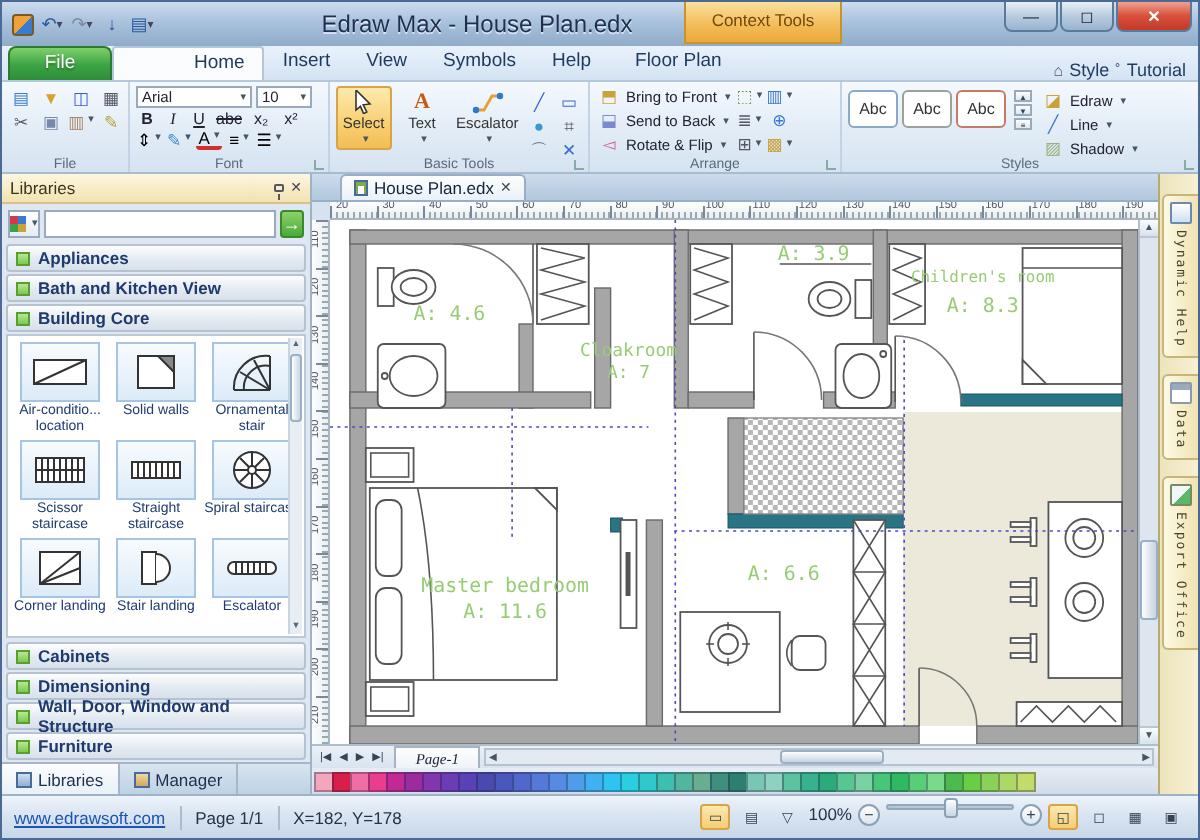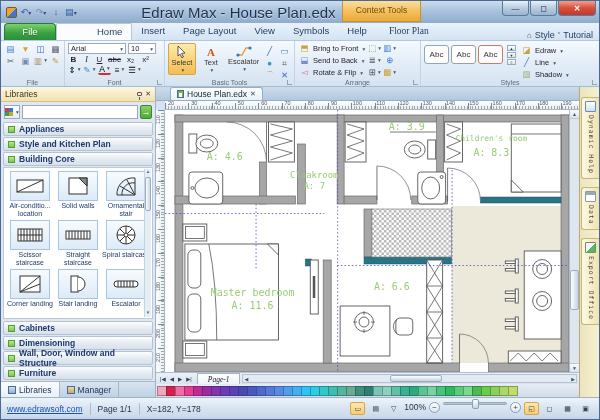--- a/index.html
+++ b/index.html
@@ -6,32 +6,32 @@
   html,body { width:600px; height:420px; overflow:hidden; }
   body { font-family:"Liberation Sans",sans-serif; font-size:10px; background:#fff; user-select:none; }
   .app { width:600px; height:420px; display:flex; flex-direction:column; border:1px solid #4a6a95; background:#d6e2ef; }
 
   
   .titlebar { height:22px; background:linear-gradient(#cddcef,#a9c2dd 45%,#8facc9); position:relative; display:flex; align-items:center; flex:none; }
   .qat { display:flex; align-items:center; gap:1px; padding-left:3px; }
   .qbtn { min-width:14px; height:15px; display:flex; align-items:center; justify-content:center; font-size:9px; color:#2a5aa0; }
   .logo-sq { width:11px; height:11px; background:linear-gradient(135deg,#f0a23a 50%,#3a7ad0 50%); border:1px solid #7a5a20; border-radius:2px; }
   .caret { font-size:6px; color:#446; }
-  .win-title { position:absolute; left:130px; width:215px; text-align:center; font-size:15px; color:#1c3050; text-shadow:0 1px 0 rgba(255,255,255,.6); }
+  .win-title { position:absolute; left:130px; width:215px; text-align:center; font-size:12px; color:#1c3050; text-shadow:0 1px 0 rgba(255,255,255,.6); }
   .context-tab { position:absolute; left:341px; top:0; width:79px; height:21px; background:linear-gradient(#fadf9e,#f3bb55 60%,#eaa93c); border:1px solid #c8922e; border-top:none; text-align:center; line-height:19px; font-size:8.5px; color:#6e4a08; }
   .win-controls { position:absolute; right:3px; top:0; display:flex; }
   .wbtn { width:27px; height:15px; border:1px solid #5a7a9a; border-top:none; border-radius:0 0 4px 4px; background:linear-gradient(#e8f0f8,#b8cce0 50%,#9ab4cf); color:#223; font-size:8px; display:flex; align-items:center; justify-content:center; margin-left:1px; }
   .wbtn.close { width:38px; background:linear-gradient(#f0a090,#d8503a 50%,#c23a28); color:#fff; font-weight:bold; }
 
   
   .menubar { height:18px; background:linear-gradient(#e9f2fb,#d4e3f3); display:flex; align-items:flex-end; border-bottom:1px solid #b4c8dd; flex:none; }
   .file-btn { width:52px; height:17px; margin-left:3px; background:linear-gradient(#7ed06a,#3aa344 55%,#2e8e3a); border:1px solid #2a7a30; border-bottom:none; border-radius:4px 4px 0 0; color:#fff; font-size:9.5px; text-align:center; line-height:16px; text-shadow:0 1px 1px rgba(0,0,0,.3); }
   .mtab { padding:0 9px; height:17px; line-height:16px; font-size:9.5px; color:#1e3a5f; white-space:nowrap; }
   .mtab.active { background:#fafcfe; border:1px solid #b4c8dd; border-bottom:none; border-radius:2px 2px 0 0;padding-left:40px; }
-  .mtab.floorplan { margin-left:4px;font-family:Liberation Serif, serif; }
+  .mtab.floorplan { margin-left:4px; }
   .menu-right { margin-left:auto; display:flex; align-items:center; gap:3px; padding-right:6px; font-size:9px; color:#1e3a5f; }
   .mini-ico { font-size:8px; color:#557; }
 
   
   .ribbon { height:46px; background:linear-gradient(#f4f9fe,#e2ecf6 55%,#d5e3f1); border-bottom:1px solid #a8bcd0; display:flex; flex:none; }
   .rgroup { position:relative; border-right:1px solid #c3d3e3; padding:2px 3px 10px; display:flex; flex-direction:column; }
   .rgroup-label { position:absolute; bottom:0; left:0; right:0; text-align:center; font-size:7px; color:#5a6b7c; }
   .launcher { position:absolute; bottom:1px; right:2px; width:5px; height:5px; border-left:1px solid #8aa; border-bottom:1px solid #8aa; }
   .irow { display:flex; align-items:center; gap:2px; height:12px; }
   .ib { min-width:13px; height:12px; display:flex; align-items:center; justify-content:center; font-size:8.5px; line-height:1; border-radius:2px; }
@@ -152,21 +152,20 @@
       <div class="wbtn">—</div>
       <div class="wbtn">◻</div>
       <div class="wbtn close">✕</div>
     </div>
   </div>
 
   <div class="menubar">
     <div class="file-btn">File</div>
     <div class="mtab active">Home</div>
     <div class="mtab">Insert</div>
-    <div class="mtab">Page Layout</div>
     <div class="mtab">View</div>
     <div class="mtab">Symbols</div>
     <div class="mtab">Help</div>
     <div class="mtab floorplan">Floor Plan</div>
     <div class="menu-right">
       <span class="mini-ico">⌂</span>
       <span>Style</span>
       <span class="mini-ico">˚</span>
       <span>Tutorial</span>
     </div>
@@ -347,21 +346,21 @@
         <input class="lib-input" value="" style="">
         <div class="go-btn">→</div>
       </div>
 
       <div class="lib-cat">
           <span class="cat-ico"></span>
           <span>Appliances</span>
         </div>
       <div class="lib-cat">
           <span class="cat-ico"></span>
-          <span>Style and Kitchen Plan</span>
+          <span>Bath and Kitchen View</span>
         </div>
       <div class="lib-cat">
           <span class="cat-ico"></span>
           <span>Building Core</span>
         </div>
 
       <div class="shape-grid">
         <div class="shape-cell">
           <div class="shape-box">
               <svg width="30" height="22" viewBox="0 0 30 22">

